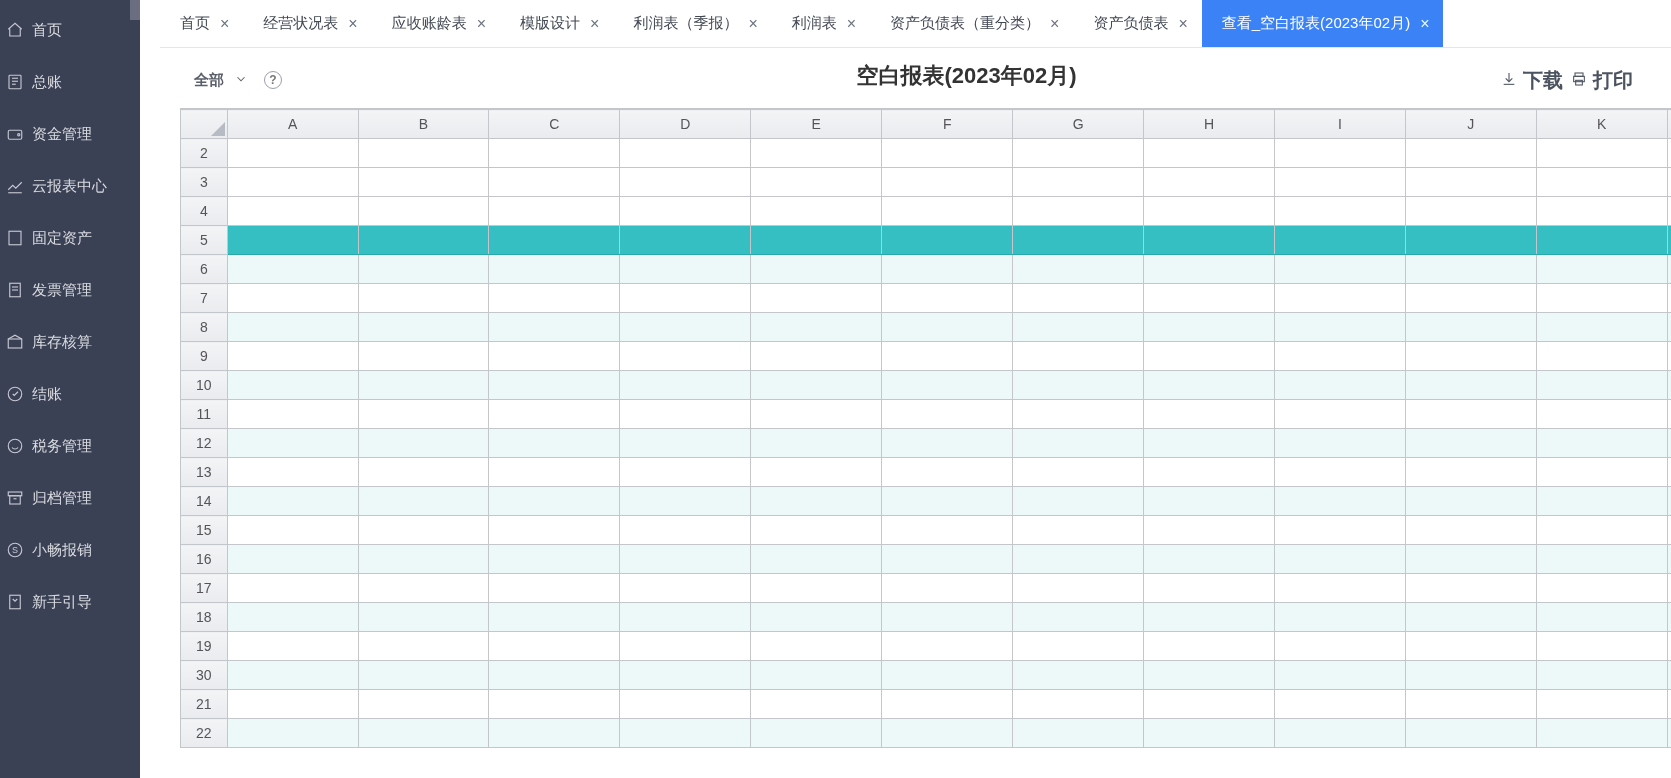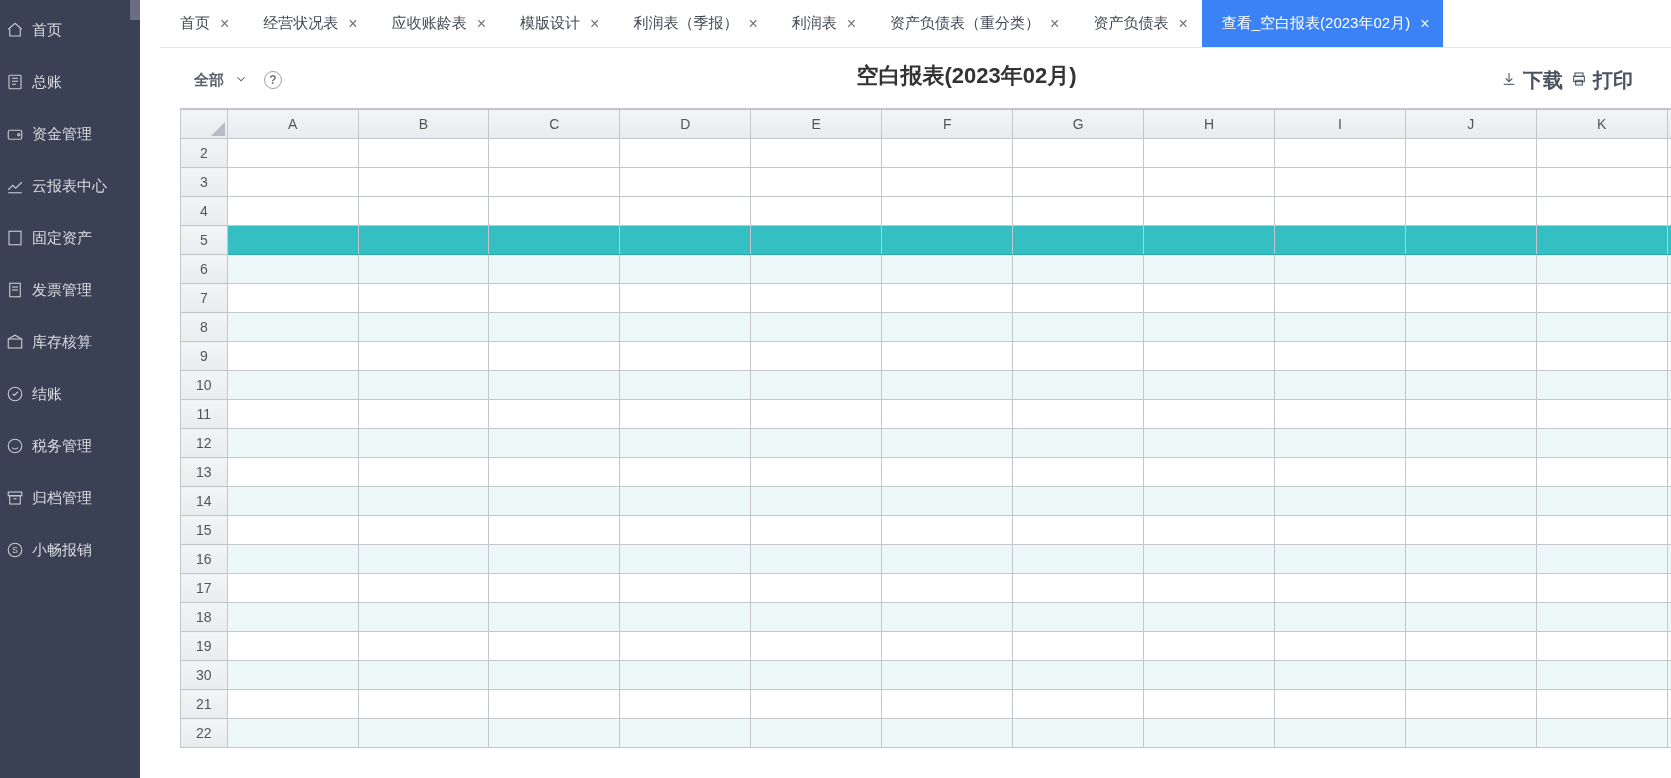--- a/index.html
+++ b/index.html
@@ -297,20 +297,29 @@
         <span>归档管理</span>
       </div>
       <div class="sidebar-item">
         <span class="icon">
           <svg width="18" height="18" viewBox="0 0 24 24">
             <circle cx="12" cy="12" r="9"></circle>
             <text x="12" y="16" text-anchor="middle" font-size="12" fill="#c7c9d2" stroke="none">S</text>
           </svg>
         </span>
         <span>小畅报销</span>
+      </div>
+      <div class="sidebar-item">
+        <span class="icon">
+          <svg width="18" height="18" viewBox="0 0 24 24">
+            <rect x="5" y="3" width="14" height="18"></rect>
+            <polyline points="9 8 12 11 15 8"></polyline>
+          </svg>
+        </span>
+        <span>新手引导</span>
       </div>
     </div>
 </nav>
 
 <div class="tabs" id="tabs">
     <div class="tab">
       <span>首页</span>
       <span class="close">×</span>
     </div>
     <div class="tab">

